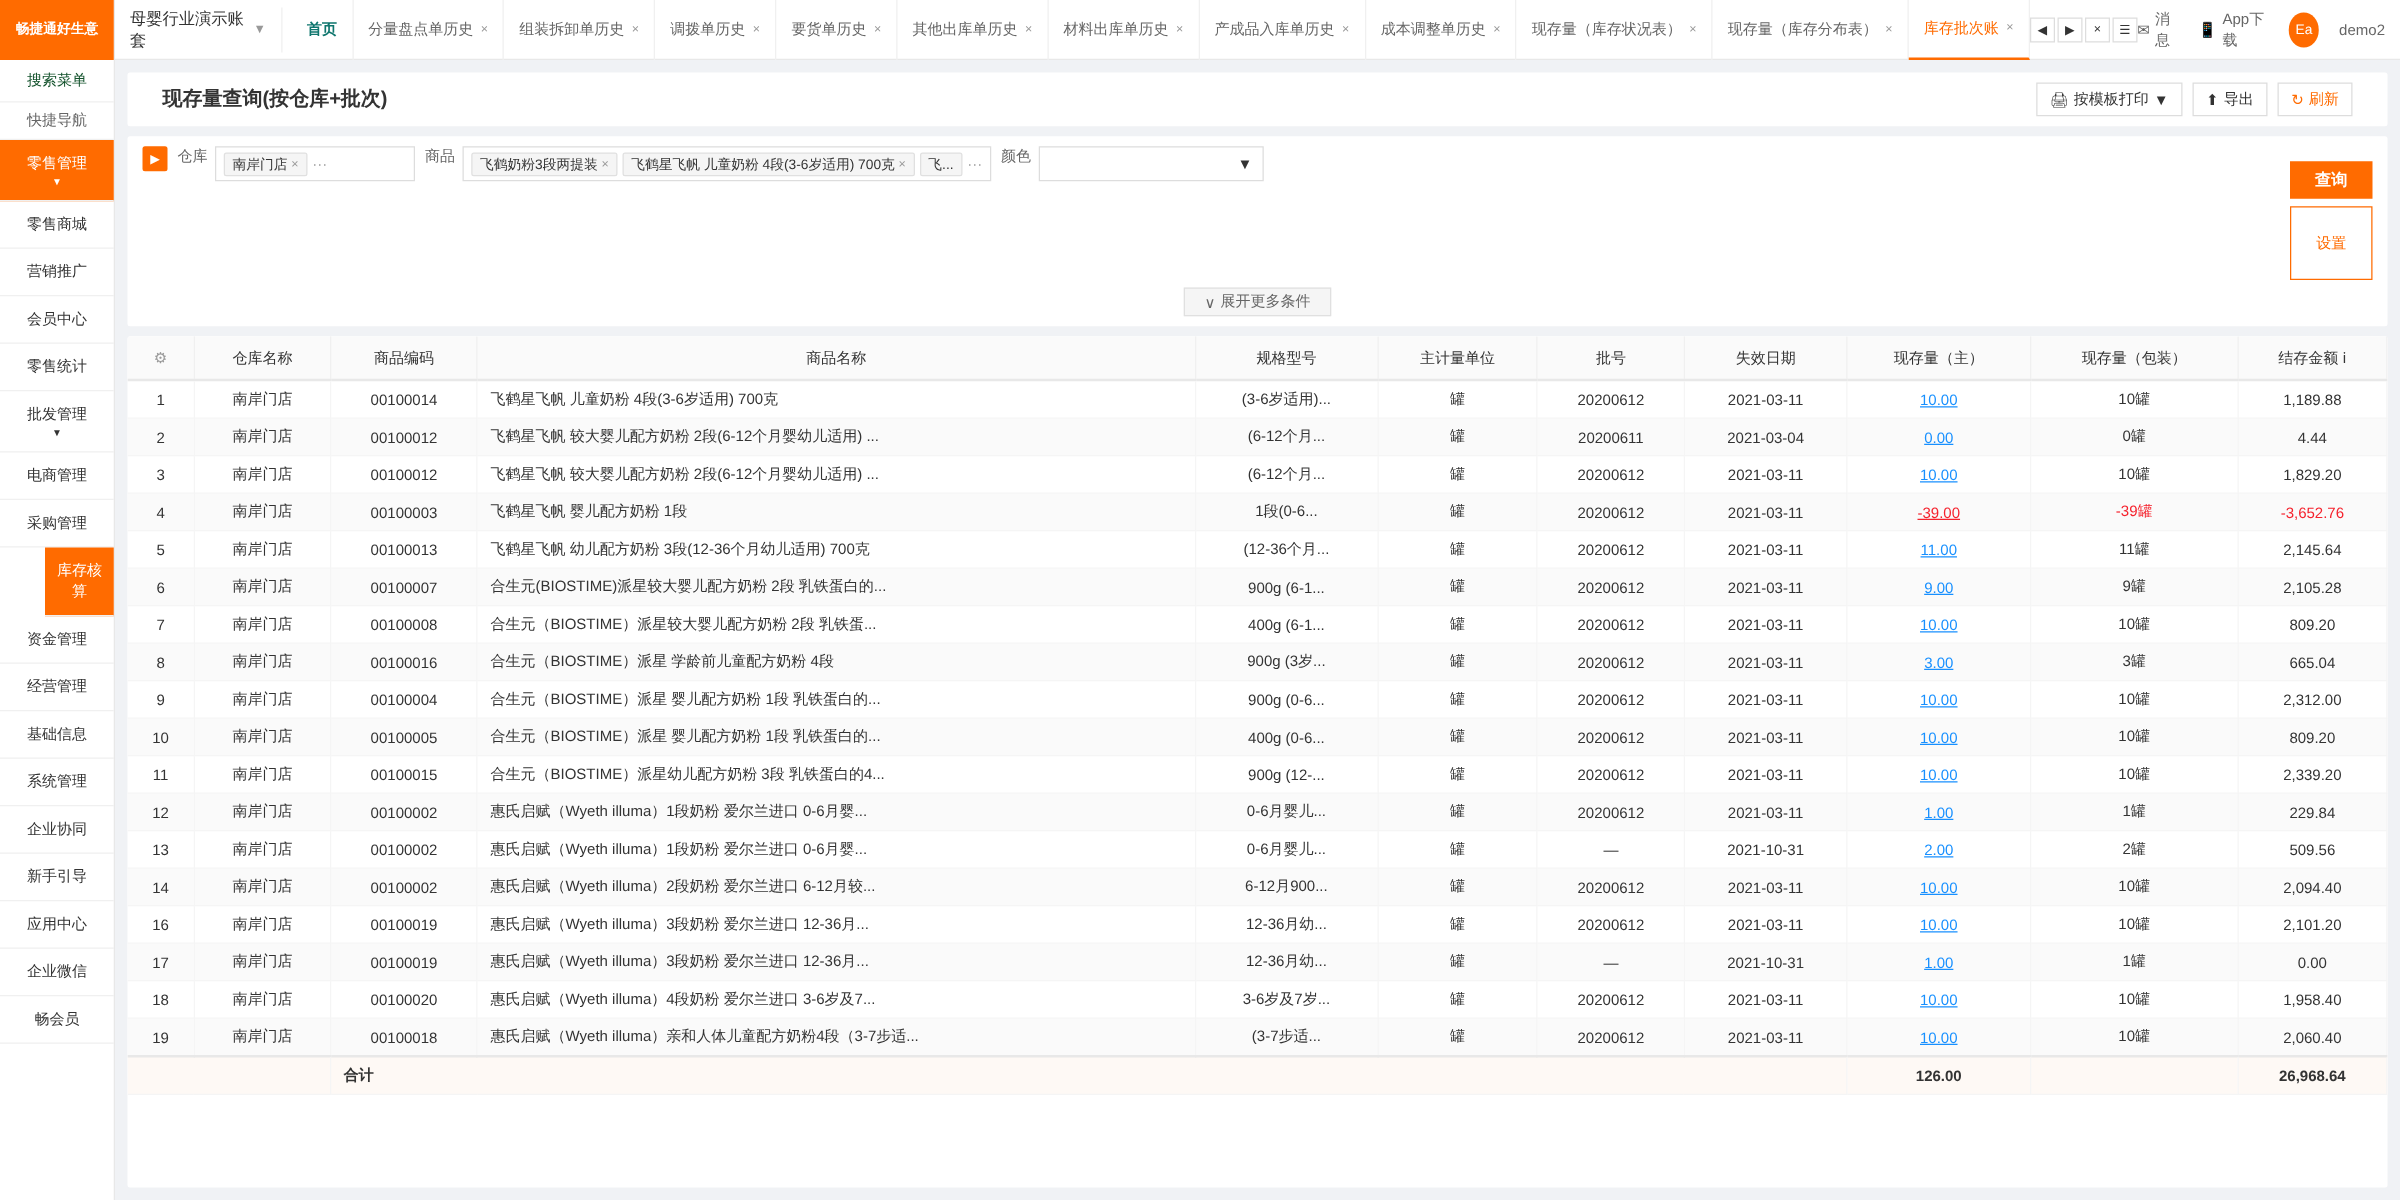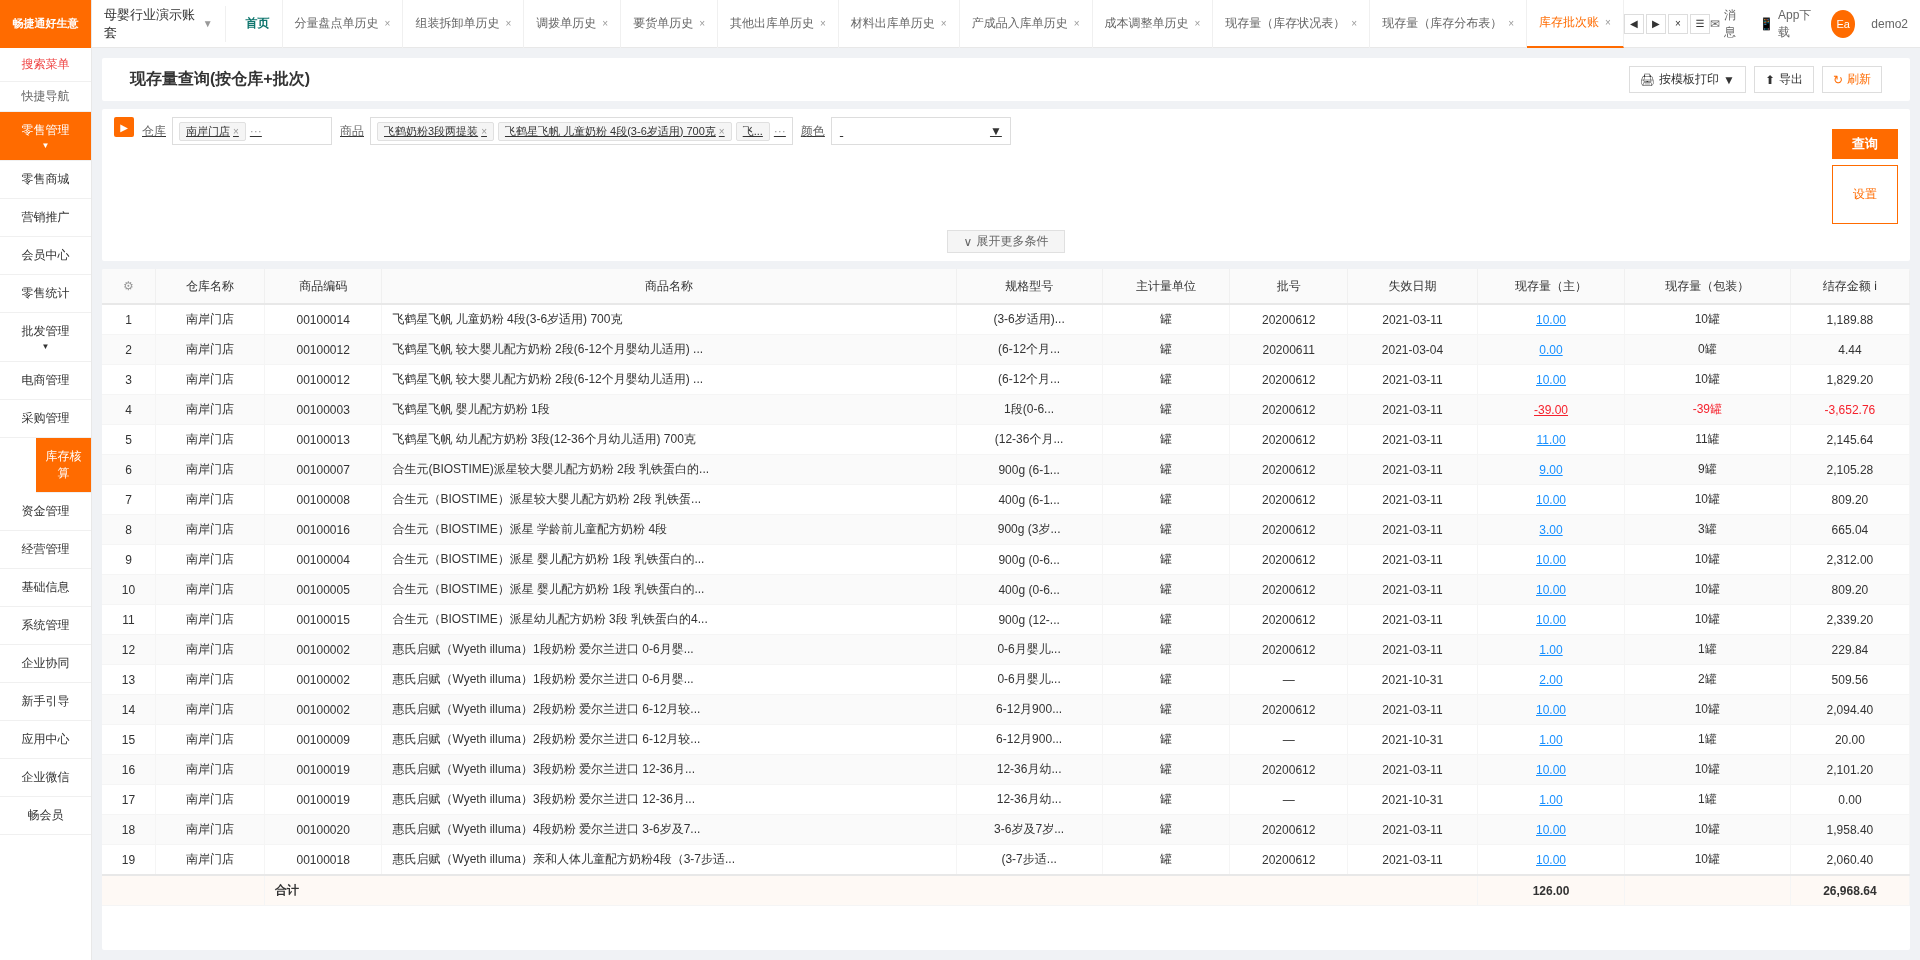--- a/index.html
+++ b/index.html
@@ -2,21 +2,21 @@
 <html><head>
   <meta charset="utf-8">
   <style>
     * { margin: 0; padding: 0; box-sizing: border-box; }
     body { font-family: "Microsoft YaHei", "PingFang SC", sans-serif; font-size: 12px; background: #f0f2f5; color: #333; width: 1920px; height: 960px; overflow: hidden; display: flex; }
 
     
     .sidebar { width: 92px; background: #fff; display: flex; flex-direction: column; border-right: 1px solid #e8e8e8; flex-shrink: 0; }
     .sidebar-logo { background: #ff6b00; color: #fff; padding: 10px 6px; text-align: center; font-size: 11px; line-height: 1.4; min-height: 48px; display: flex; align-items: center; justify-content: center; }
     .sidebar-logo-text { font-weight: bold; }
-    .sidebar-search { padding: 8px 6px; border-bottom: 1px solid #f0f0f0; text-align: center; cursor: pointer; color: #ef4444; font-size: 12px; }
+    .sidebar-search { padding: 8px 6px; border-bottom: 1px solid #f0f0f0; text-align: center; cursor: pointer; color: #14532d; font-size: 12px; }
     .sidebar-nav { padding: 6px 6px; text-align: center; cursor: pointer; color: #666; font-size: 12px; border-bottom: 1px solid #f0f0f0; }
     .sidebar-menu-item { padding: 10px 4px; text-align: center; cursor: pointer; color: #333; font-size: 12px; border-bottom: 1px solid #f0f0f0; display: flex; flex-direction: column; align-items: center; gap: 2px; }
     .sidebar-menu-item.active { background: #ff6b00; color: #fff; }
     .sidebar-menu-item .arrow { font-size: 8px; }
 
     
     .main { flex: 1; display: flex; flex-direction: column; overflow: hidden; }
 
     
     .topbar { background: #fff; height: 48px; display: flex; align-items: center; padding: 0 12px; border-bottom: 1px solid #e8e8e8; gap: 0; }
@@ -37,21 +37,21 @@
     
     .page-header { background: #fff; padding: 8px 28px; display: flex; align-items: center; justify-content: space-between; margin-bottom: 8px; border-radius: 2px; }
     .page-title { font-size: 16px; font-weight: bold; color: #333; }
     .page-actions { display: flex; align-items: center; gap: 8px; }
     .btn-print { background: #fff; border: 1px solid #ddd; padding: 4px 10px; cursor: pointer; font-size: 12px; color: #333; display: flex; align-items: center; gap: 4px; }
     .btn-export { background: #fff; border: 1px solid #ddd; padding: 4px 10px; cursor: pointer; font-size: 12px; color: #333; display: flex; align-items: center; gap: 4px; }
     .btn-refresh { background: #fff; border: 1px solid #ddd; padding: 4px 10px; cursor: pointer; font-size: 12px; color: #ff6b00; display: flex; align-items: center; gap: 4px; }
 
     
     .filter-area { background: #fff; padding: 8px 12px; margin-bottom: 8px; border-radius: 2px; }
-    .filter-item { display: flex; align-items: center; gap: 6px; text-decoration: underline; }
+    .filter-item { display: flex; align-items: flex-start; gap: 6px; }
     .filter-label { color: #666; font-size: 12px; white-space: nowrap; }
     .filter-tag-group { display: flex; align-items: center; gap: 4px; min-width: 160px; border: 1px solid #ddd; padding: 2px 6px; height: 28px; background: #fff; }
     .filter-tag { background: #f5f5f5; border: 1px solid #e0e0e0; padding: 1px 6px; font-size: 11px; display: flex; align-items: center; gap: 3px; border-radius: 2px; }
     .filter-tag .remove { color: #999; cursor: pointer; font-size: 10px; }
     .filter-dots { color: #999; cursor: pointer; }
     .filter-expand { display: flex; align-items: center; justify-content: center; width: 100%; margin-top: 6px; }
     .expand-btn { background: #f5f5f5; border: 1px solid #e0e0e0; padding: 2px 16px; font-size: 12px; color: #666; cursor: pointer; display: flex; align-items: center; gap: 4px; }
     .btn-query { background: #ff6b00; color: #fff; border: none; padding: 6px 20px; cursor: pointer; font-size: 13px; font-weight: bold; margin-top: 12px; }
     .btn-settings { background: #fff; border: 1px solid #ff6b00; color: #ff6b00; padding: 20px 14px; cursor: pointer; font-size: 12px; margin-top: 2px; }
     .filter-right { margin-left: auto; display: flex; flex-direction: column; gap: 4px; }
@@ -486,33 +486,20 @@
     <td class="td-left">惠氏启赋（Wyeth illuma）2段奶粉 爱尔兰进口 6-12月较...</td>
     <td>6-12月900...</td>
     <td>罐</td>
     <td>20200612</td>
     <td>2021-03-11</td>
     <td class="td-link">10.00</td>
     <td class="">10罐</td>
     <td class="">2,094.40</td>
   </tr>
             <tr>
-    <td>15</td>
-    <td>南岸门店</td>
-    <td>00100009</td>
-    <td class="td-left">惠氏启赋（Wyeth illuma）2段奶粉 爱尔兰进口 6-12月较...</td>
-    <td>6-12月900...</td>
-    <td>罐</td>
-    <td>—</td>
-    <td>2021-10-31</td>
-    <td class="td-link">1.00</td>
-    <td class="">1罐</td>
-    <td class="">20.00</td>
-  </tr>
-            <tr>
     <td>16</td>
     <td>南岸门店</td>
     <td>00100019</td>
     <td class="td-left">惠氏启赋（Wyeth illuma）3段奶粉 爱尔兰进口 12-36月...</td>
     <td>12-36月幼...</td>
     <td>罐</td>
     <td>20200612</td>
     <td>2021-03-11</td>
     <td class="td-link">10.00</td>
     <td class="">10罐</td>

